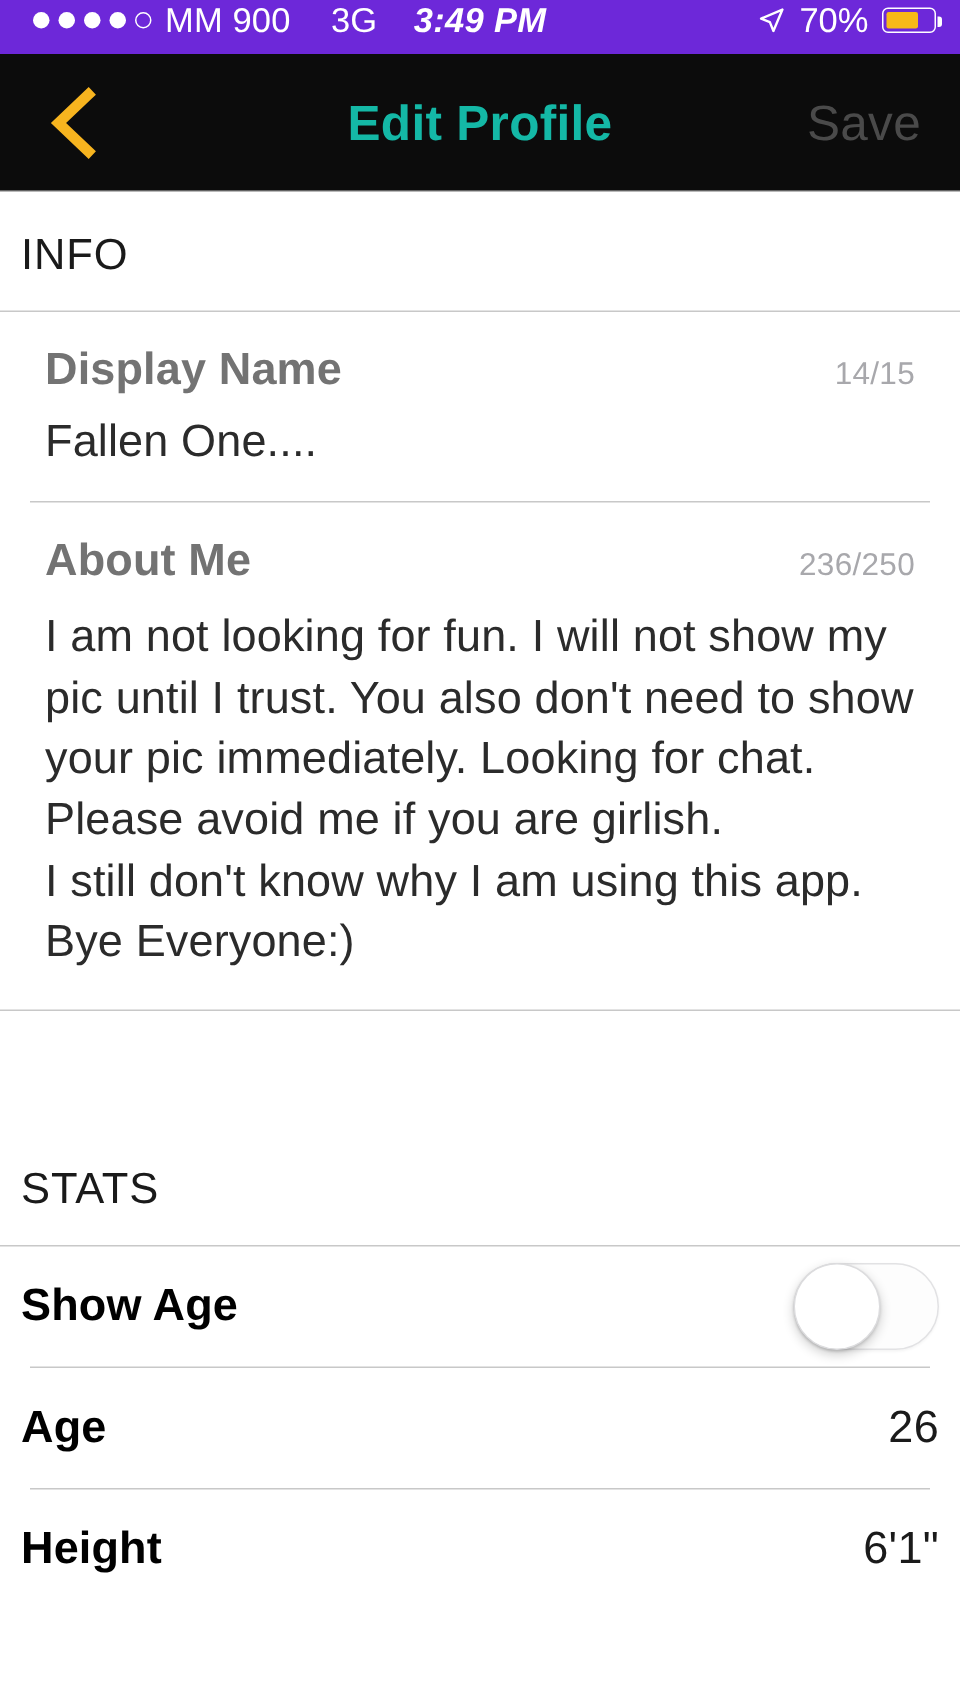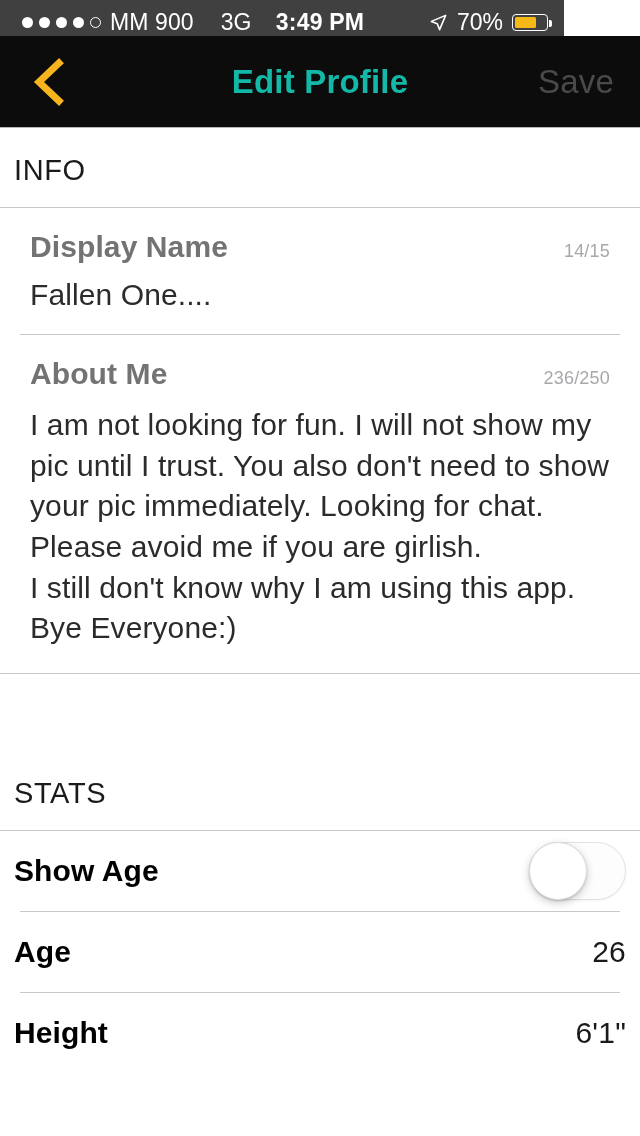--- a/index.html
+++ b/index.html
@@ -6,33 +6,33 @@
   html, body {
     width:640px; height:1136px;
     background:#ffffff;
     font-family:"Liberation Sans", sans-serif;
     overflow:hidden;
   }
   #screen { position:relative; width:640px; height:1136px; background:#fff; }
 
   
   .statusbar {
-    position:absolute; top:0; left:0; width:564px; height:36px;
-    background:#404040; color:#fff;
-    display:flex; align-items:flex-end;
+    position:absolute; top:0; left:0; width:640px; height:36px;
+    background:#6d28d9; color:#fff;
+    display:flex; align-items:flex-start;
   }
   .sb-left { display:flex; align-items:center; gap:9px; margin-left:22px; }
   .dots { display:flex; align-items:center; gap:6px; }
   .dot { width:11px; height:11px; border-radius:50%; background:#fff; }
   .dot.hollow { background:transparent; border:1.6px solid #fff; }
   .sb-carrier { font-size:23px; letter-spacing:.1px; }
   .sb-net { font-size:23px; margin-left:18px; }
   .sb-time {
     position:absolute; left:0; width:640px; text-align:center;
-    font-size:23px; font-weight:bold; letter-spacing:.2px;
+    font-size:23px; font-weight:bold; letter-spacing:.2px;font-style:italic;
   }
   .sb-right {
     position:absolute; right:16px; display:flex; align-items:center; gap:9px;
   }
   .loc-icon { width:19px; height:19px; display:block; }
   .sb-batt-pct { font-size:23px; }
   .batt {
     position:relative; width:36px; height:17px;
     border:1.7px solid #fff; border-radius:4px; padding:1.6px;
   }
@@ -72,21 +72,21 @@
   .hr-full { height:1px; background:#c8c8c8; width:100%; }
   .hr-inset { height:1px; background:#c8c8c8; margin:0 20px; }
 
   .row { position:relative; padding:0 30px; }
 
   .field-head {
     display:flex; align-items:baseline; justify-content:space-between;
     padding-top:22px;
   }
   .field-label { font-size:30px; font-weight:bold; color:#737373; letter-spacing:.1px; }
-  .field-count { font-size:18px; color:#a8a8ac; letter-spacing:.2px; }
+  .field-count { font-size:21px; color:#a8a8ac; letter-spacing:.2px; }
   .field-value {
     font-size:30px; color:#2b2b2b; letter-spacing:.1px;
     padding-top:14px; padding-bottom:22px;
   }
   .field-value.multiline { white-space:pre-line; line-height:1.355; padding-bottom:24px; }
 
   .gap-white { height:78px; background:#fff; }
 
   .stat-row {
     position:relative; height:80px; padding:0 14px;

